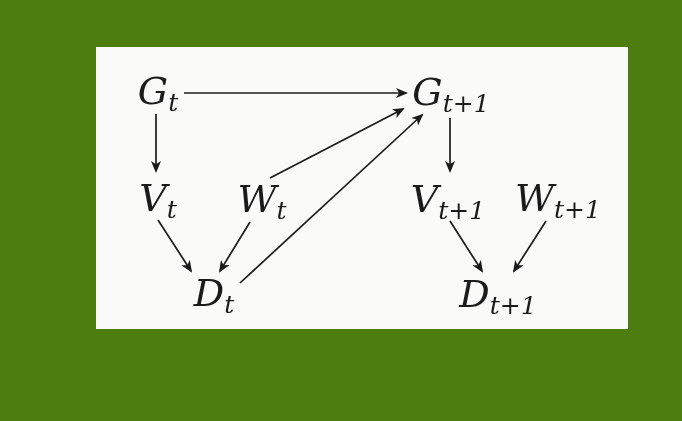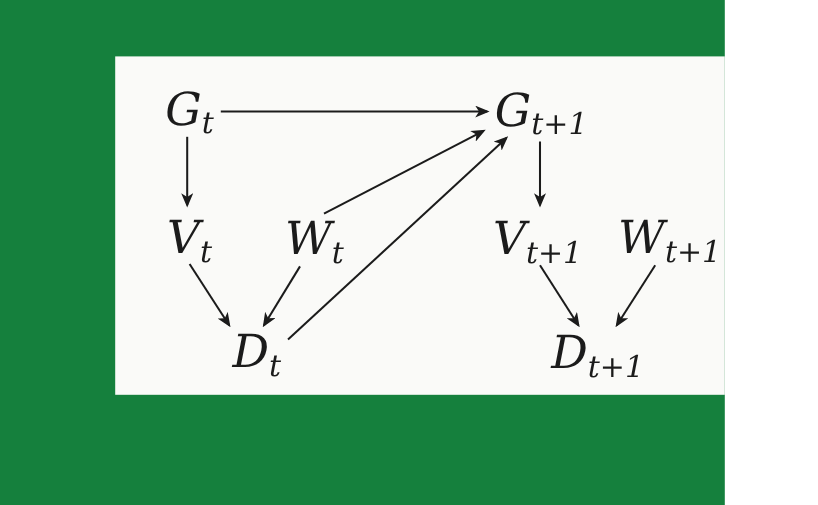--- a/index.html
+++ b/index.html
@@ -3,23 +3,23 @@
 <meta charset="utf-8">
 <style>
   html, body {
     margin: 0;
     padding: 0;
     background: #ffffff;
     font-family: "DejaVu Serif", serif;
   }
   .canvas {
     position: relative;
-    width: 604px;
+    width: 682px;
     height: 421px;
-    background: #15803d;
+    background: #4d7c0f;
     overflow: hidden;
   }
   svg text {
     font-family: "DejaVu Serif", serif;
     font-style: italic;
   }
 </style>
 </head>
 <body>
 

